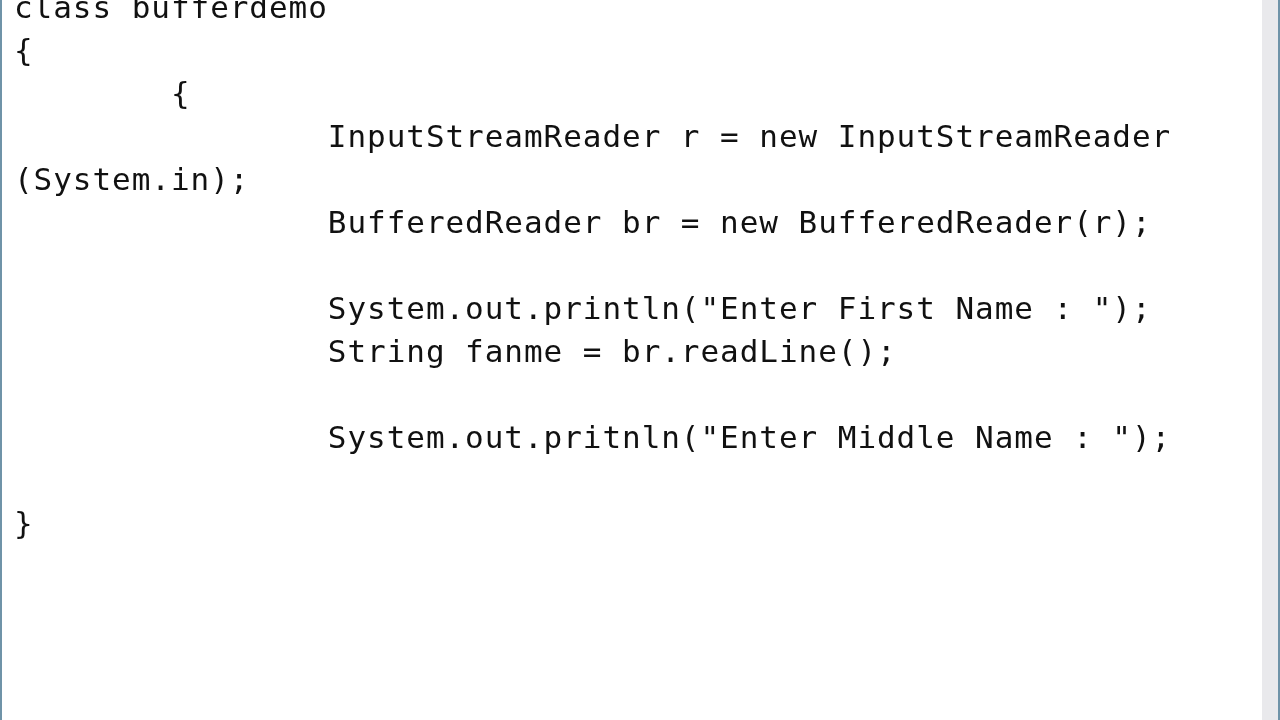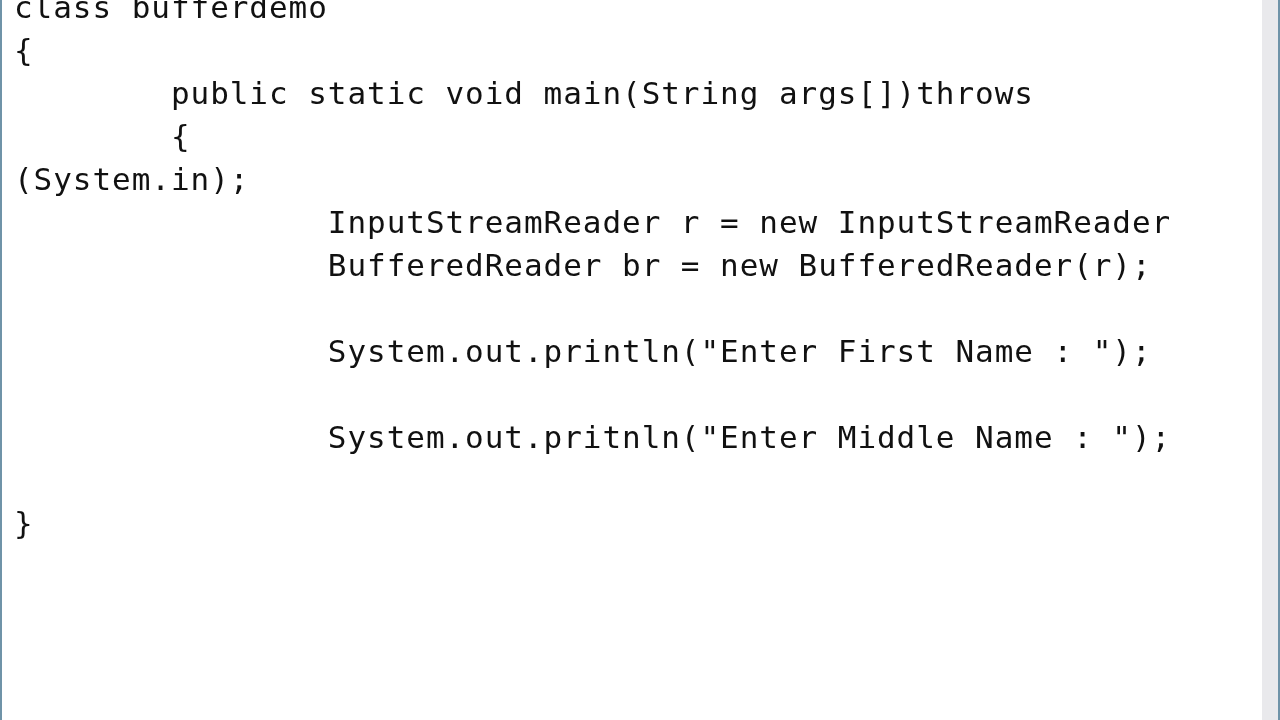--- a/index.html
+++ b/index.html
@@ -60,27 +60,27 @@
   </style>
 </head>
 <body>
 
 <div class="window">
   <div class="left-border"></div>
 
   <div class="editor">
     <div class="code-line">class bufferdemo</div>
     <div class="code-line">{</div>
-    <div class="code-line">        public static void main(String args[])throws</div>
     <div class="code-line">        {</div>
+    <div class="code-line">                InputStreamReader r = new InputStreamReader</div>
     <div class="code-line">(System.in);</div>
-    <div class="code-line">                InputStreamReader r = new InputStreamReader</div>
     <div class="code-line">                BufferedReader br = new BufferedReader(r);</div>
     <div class="code-line"></div>
     <div class="code-line">                System.out.println("Enter First Name : ");</div>
+    <div class="code-line">                String fanme = br.readLine();</div>
     <div class="code-line"></div>
     <div class="code-line">                System.out.pritnln("Enter Middle Name : ");</div>
     <div class="code-line"></div>
     <div class="code-line">}</div>
   </div>
 
   <div class="scrollbar"></div>
   <div class="right-border"></div>
 </div>
 

